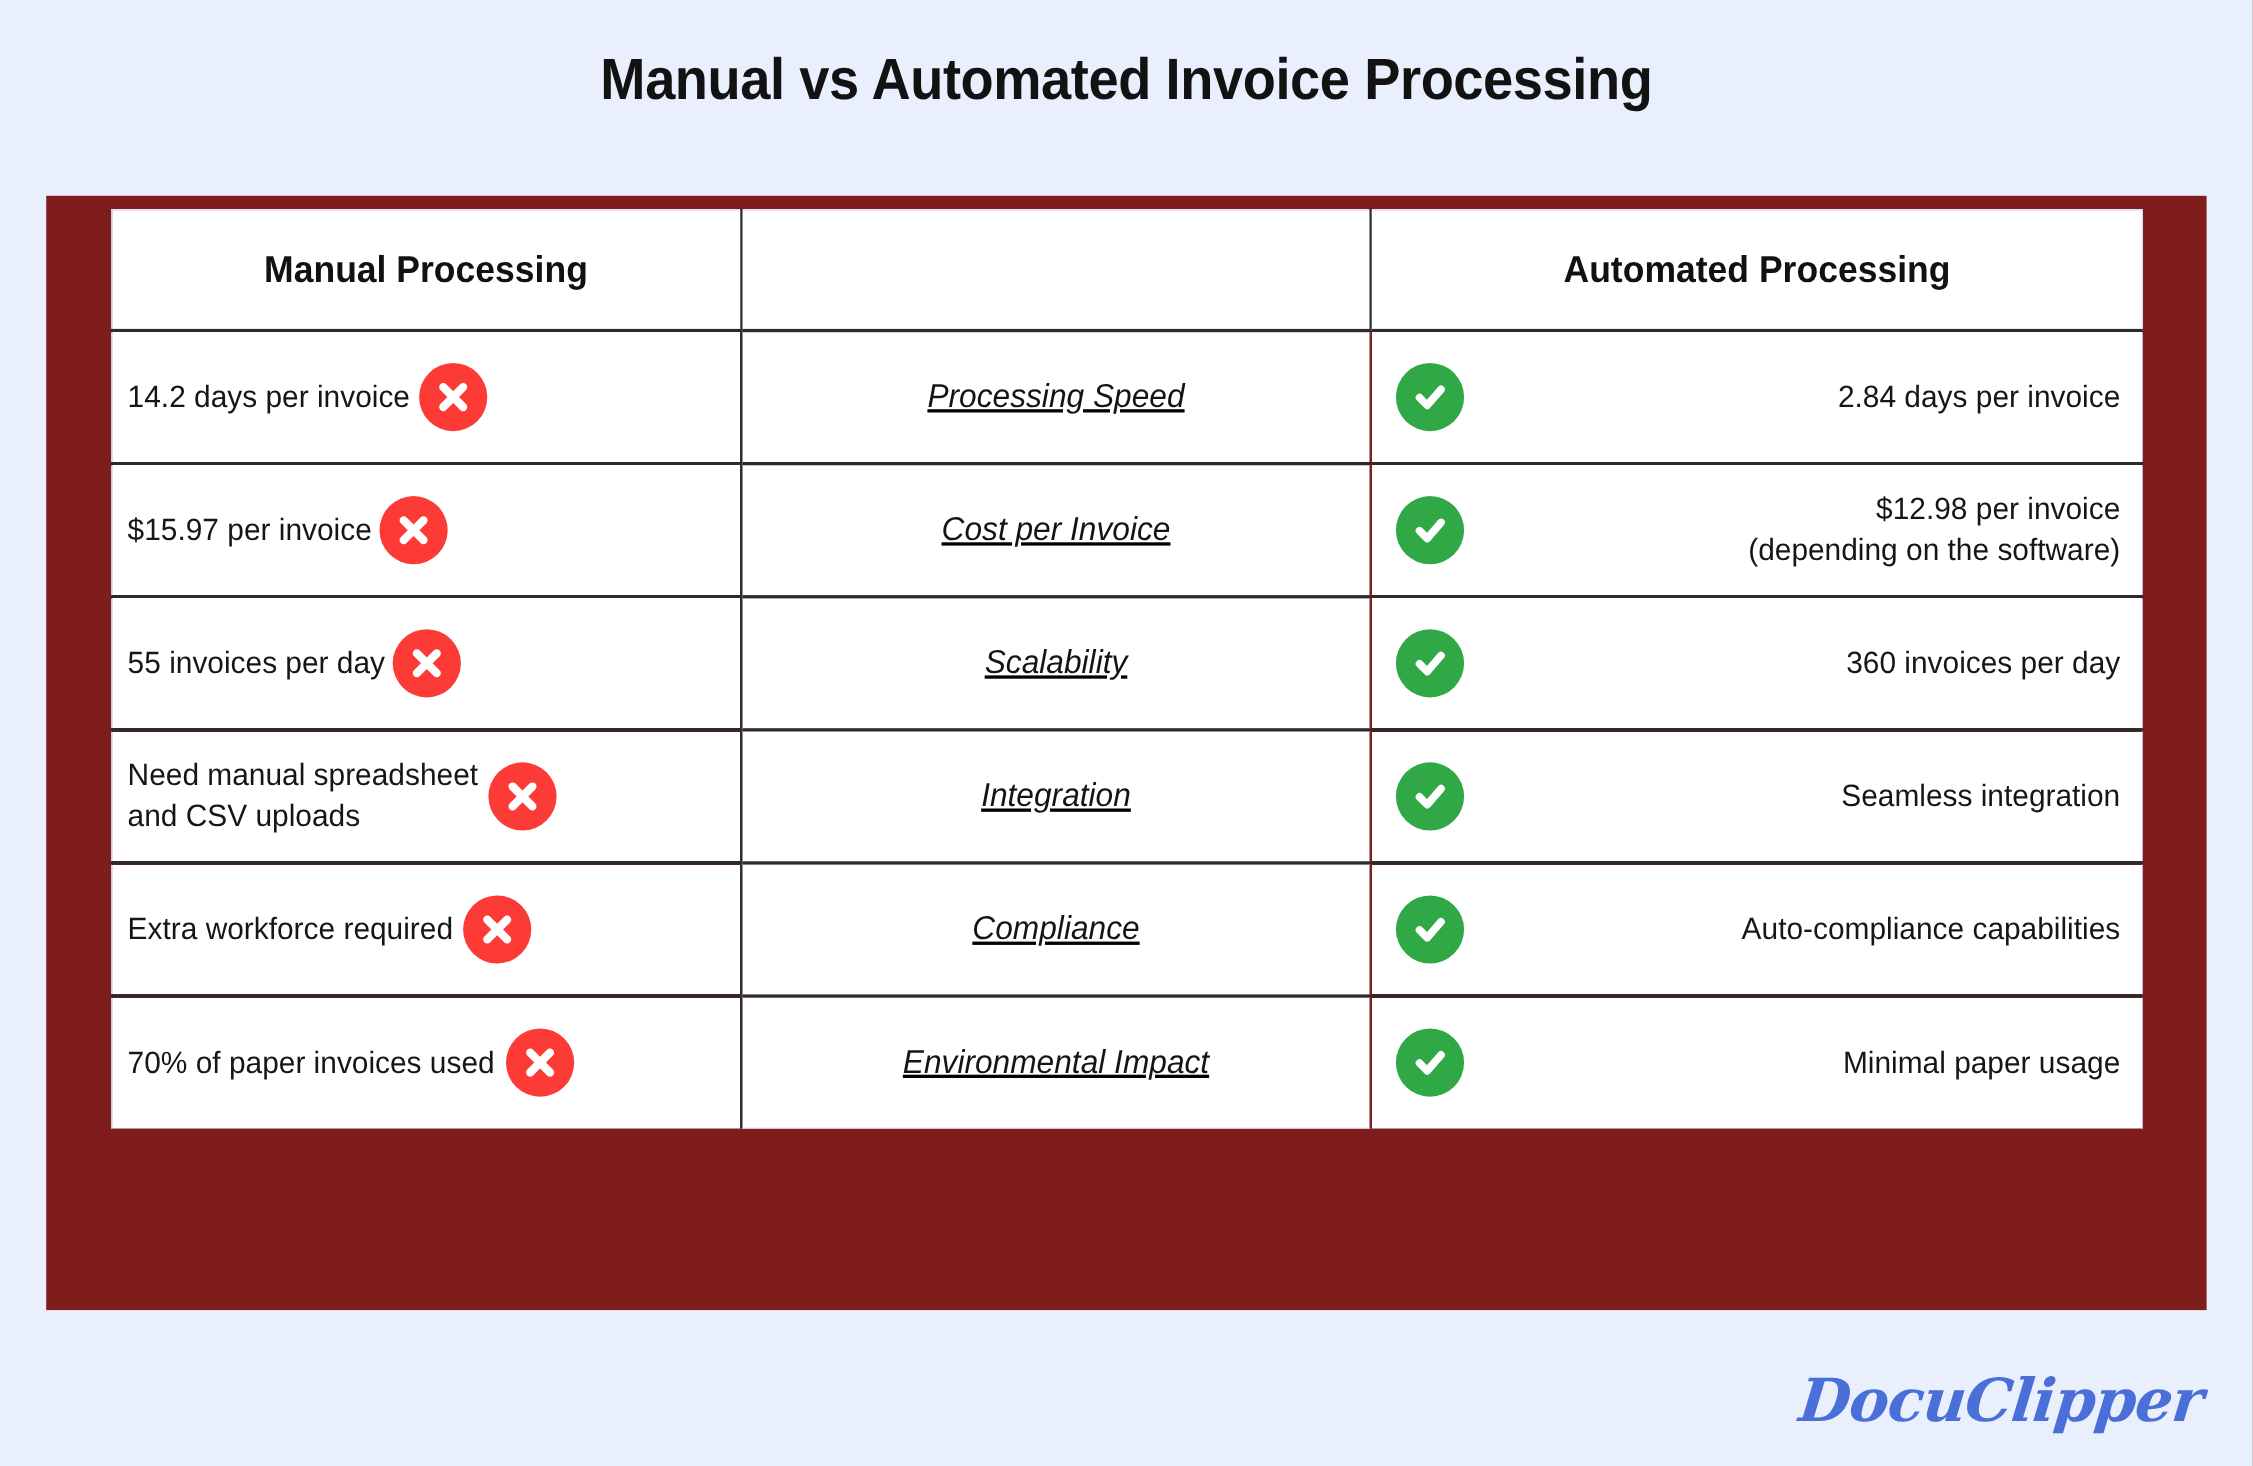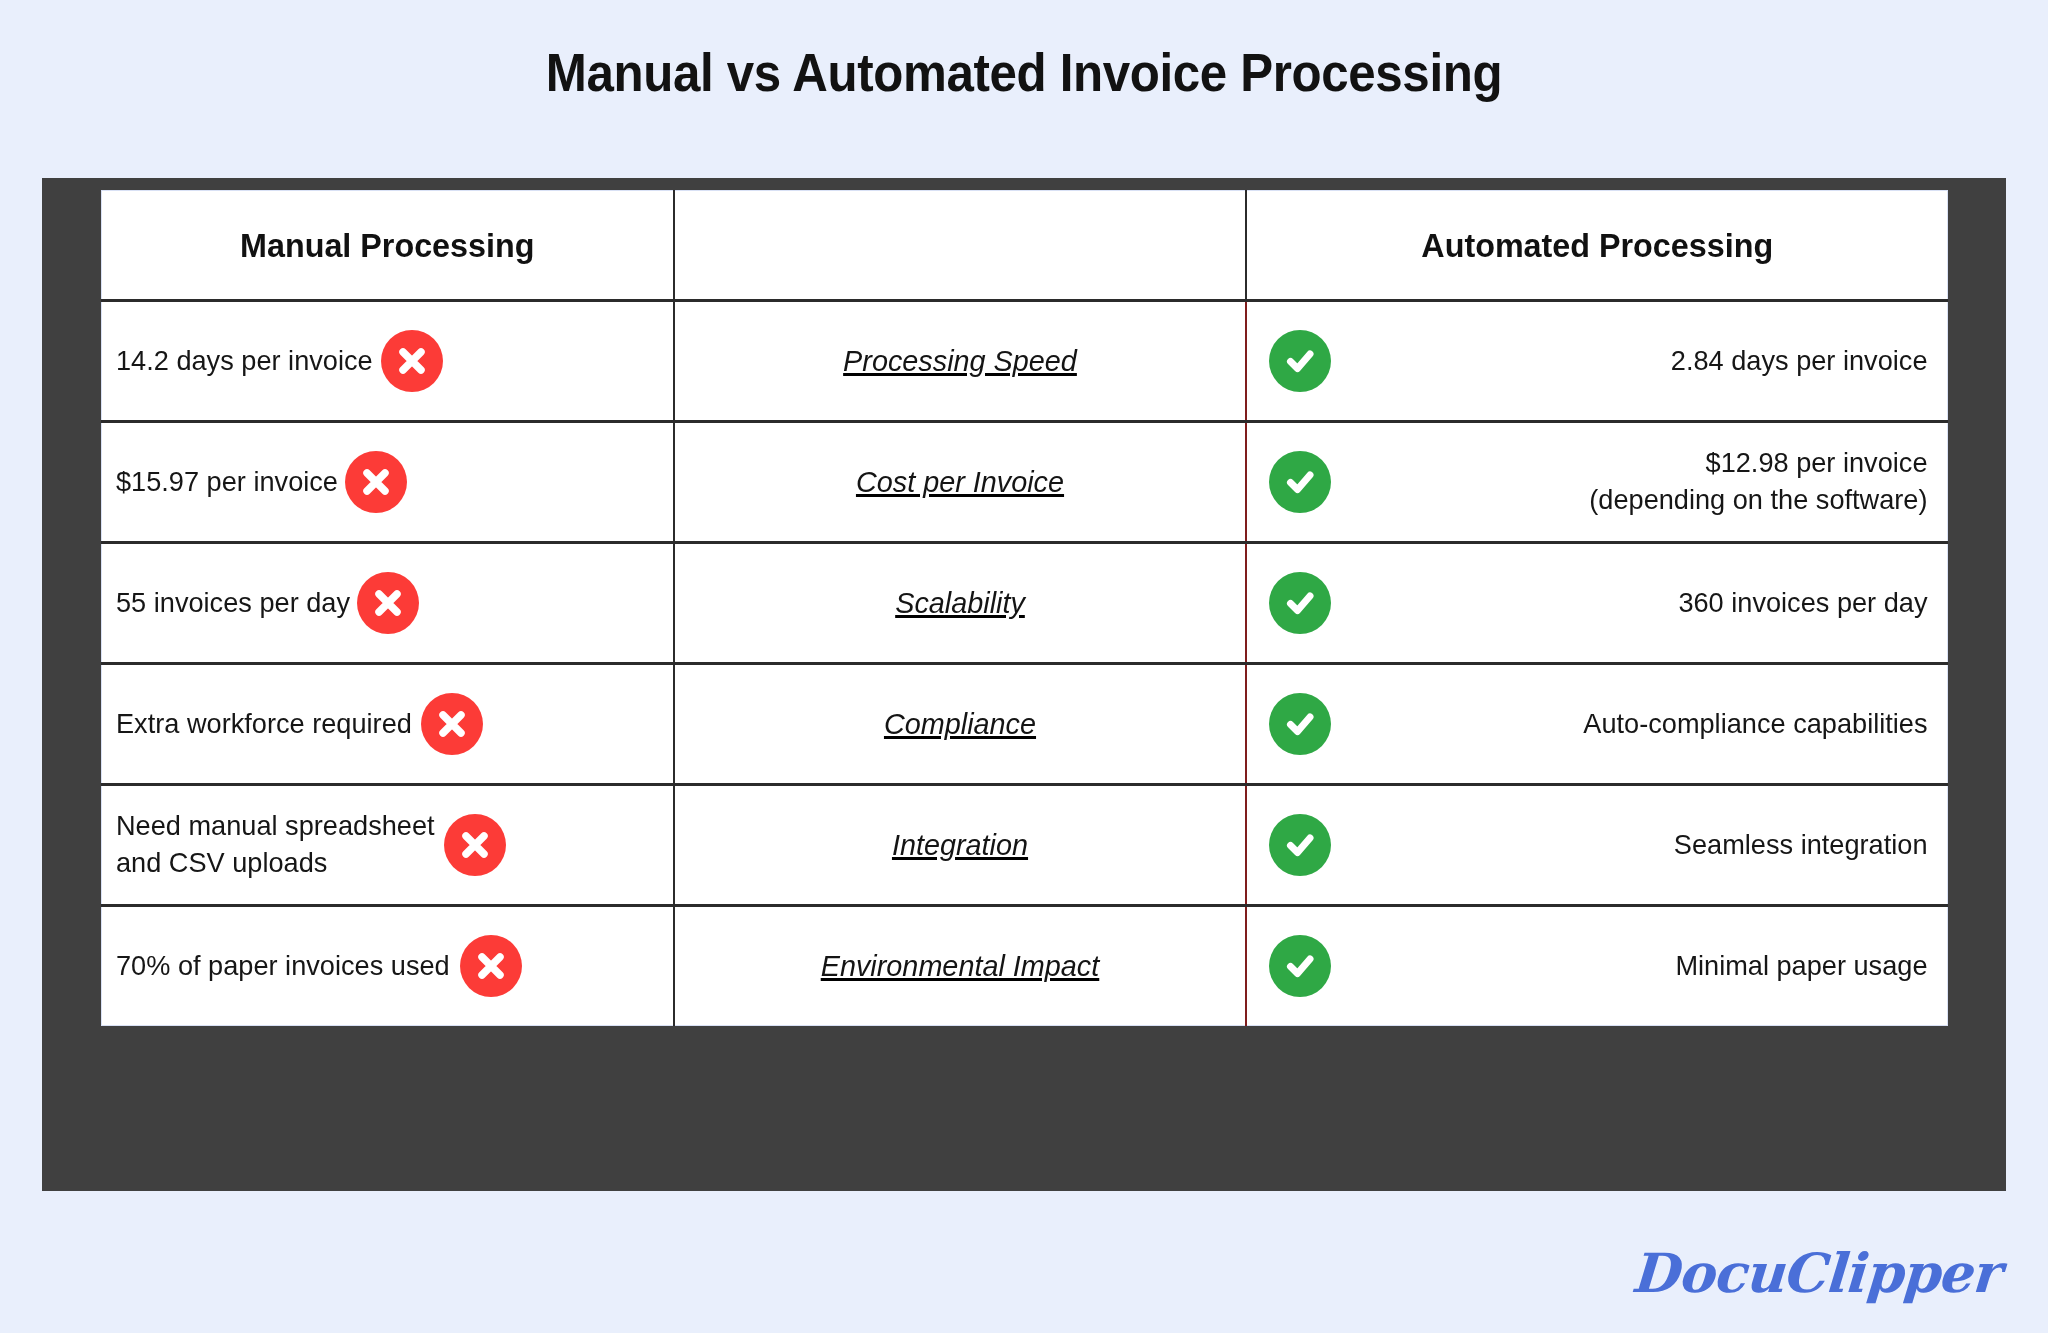--- a/index.html
+++ b/index.html
@@ -31,21 +31,21 @@
     transform: scaleX(0.93);
   }
 
   
   .card {
     position: absolute;
     left: 42px;
     top: 178px;
     width: 1964px;
     height: 1013px;
-    background: #404040;
+    background: #7f1d1d;
   }
 
   
   .cmp-table {
     position: absolute;
     left: 59px;
     top: 12px;
     width: 1846px;
     border-collapse: collapse;
     table-layout: fixed;
@@ -271,45 +271,20 @@
                   <path d="M10.5 20.5 L17.5 27.5 L30 13" fill="none" stroke="#ffffff" stroke-width="7" stroke-linecap="round" stroke-linejoin="round"></path>
                 </svg>
               </span>
               <div class="cell-text right">360 invoices per day</div>
             </div>
           </td>
         </tr>
         <tr class="body-row">
           <td class="cell-manual">
             <div class="manual-inner">
-              <div class="cell-text">Extra workforce required</div>
-              <span class="icon-badge icon-x">
-                <svg width="40" height="40" viewBox="0 0 40 40" aria-hidden="true">
-                  <path d="M11 11 L29 29 M29 11 L11 29" stroke="#ffffff" stroke-width="7.5" stroke-linecap="round"></path>
-                </svg>
-              </span>
-            </div>
-          </td>
-          <td class="cell-metric">
-            <div class="metric-text">Compliance</div>
-          </td>
-          <td class="cell-auto">
-            <div class="auto-inner">
-              <span class="icon-badge icon-chk">
-                <svg width="40" height="40" viewBox="0 0 40 40" aria-hidden="true">
-                  <path d="M10.5 20.5 L17.5 27.5 L30 13" fill="none" stroke="#ffffff" stroke-width="7" stroke-linecap="round" stroke-linejoin="round"></path>
-                </svg>
-              </span>
-              <div class="cell-text right">Auto-compliance capabilities</div>
-            </div>
-          </td>
-        </tr>
-        <tr class="body-row">
-          <td class="cell-manual">
-            <div class="manual-inner">
               <div class="cell-text">Need manual spreadsheet
 and CSV uploads</div>
               <span class="icon-badge icon-x">
                 <svg width="40" height="40" viewBox="0 0 40 40" aria-hidden="true">
                   <path d="M11 11 L29 29 M29 11 L11 29" stroke="#ffffff" stroke-width="7.5" stroke-linecap="round"></path>
                 </svg>
               </span>
             </div>
           </td>
           <td class="cell-metric">
@@ -322,20 +297,45 @@
                   <path d="M10.5 20.5 L17.5 27.5 L30 13" fill="none" stroke="#ffffff" stroke-width="7" stroke-linecap="round" stroke-linejoin="round"></path>
                 </svg>
               </span>
               <div class="cell-text right">Seamless integration</div>
             </div>
           </td>
         </tr>
         <tr class="body-row">
           <td class="cell-manual">
             <div class="manual-inner">
+              <div class="cell-text">Extra workforce required</div>
+              <span class="icon-badge icon-x">
+                <svg width="40" height="40" viewBox="0 0 40 40" aria-hidden="true">
+                  <path d="M11 11 L29 29 M29 11 L11 29" stroke="#ffffff" stroke-width="7.5" stroke-linecap="round"></path>
+                </svg>
+              </span>
+            </div>
+          </td>
+          <td class="cell-metric">
+            <div class="metric-text">Compliance</div>
+          </td>
+          <td class="cell-auto">
+            <div class="auto-inner">
+              <span class="icon-badge icon-chk">
+                <svg width="40" height="40" viewBox="0 0 40 40" aria-hidden="true">
+                  <path d="M10.5 20.5 L17.5 27.5 L30 13" fill="none" stroke="#ffffff" stroke-width="7" stroke-linecap="round" stroke-linejoin="round"></path>
+                </svg>
+              </span>
+              <div class="cell-text right">Auto-compliance capabilities</div>
+            </div>
+          </td>
+        </tr>
+        <tr class="body-row">
+          <td class="cell-manual">
+            <div class="manual-inner">
               <div class="cell-text">70% of paper invoices used</div>
               <span class="icon-badge icon-x">
                 <svg width="40" height="40" viewBox="0 0 40 40" aria-hidden="true">
                   <path d="M11 11 L29 29 M29 11 L11 29" stroke="#ffffff" stroke-width="7.5" stroke-linecap="round"></path>
                 </svg>
               </span>
             </div>
           </td>
           <td class="cell-metric">
             <div class="metric-text">Environmental Impact</div>

